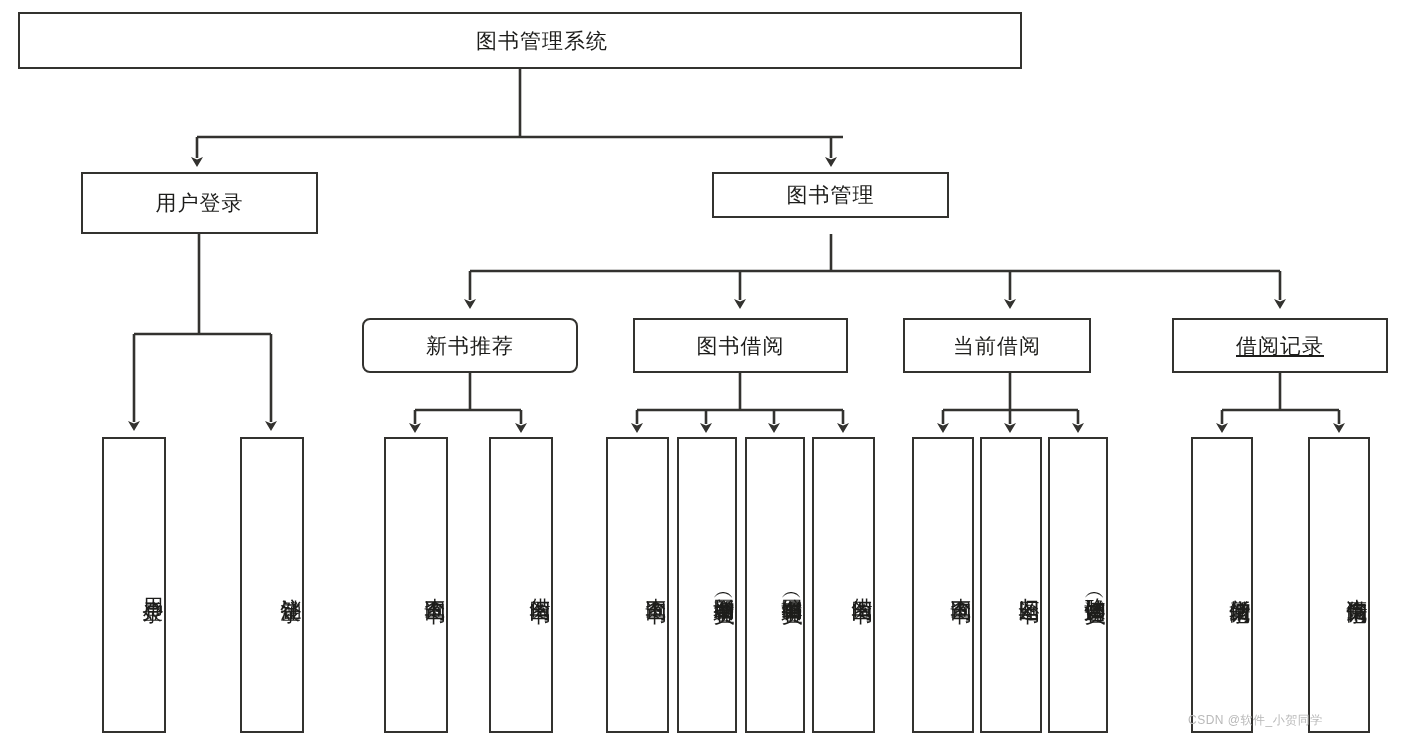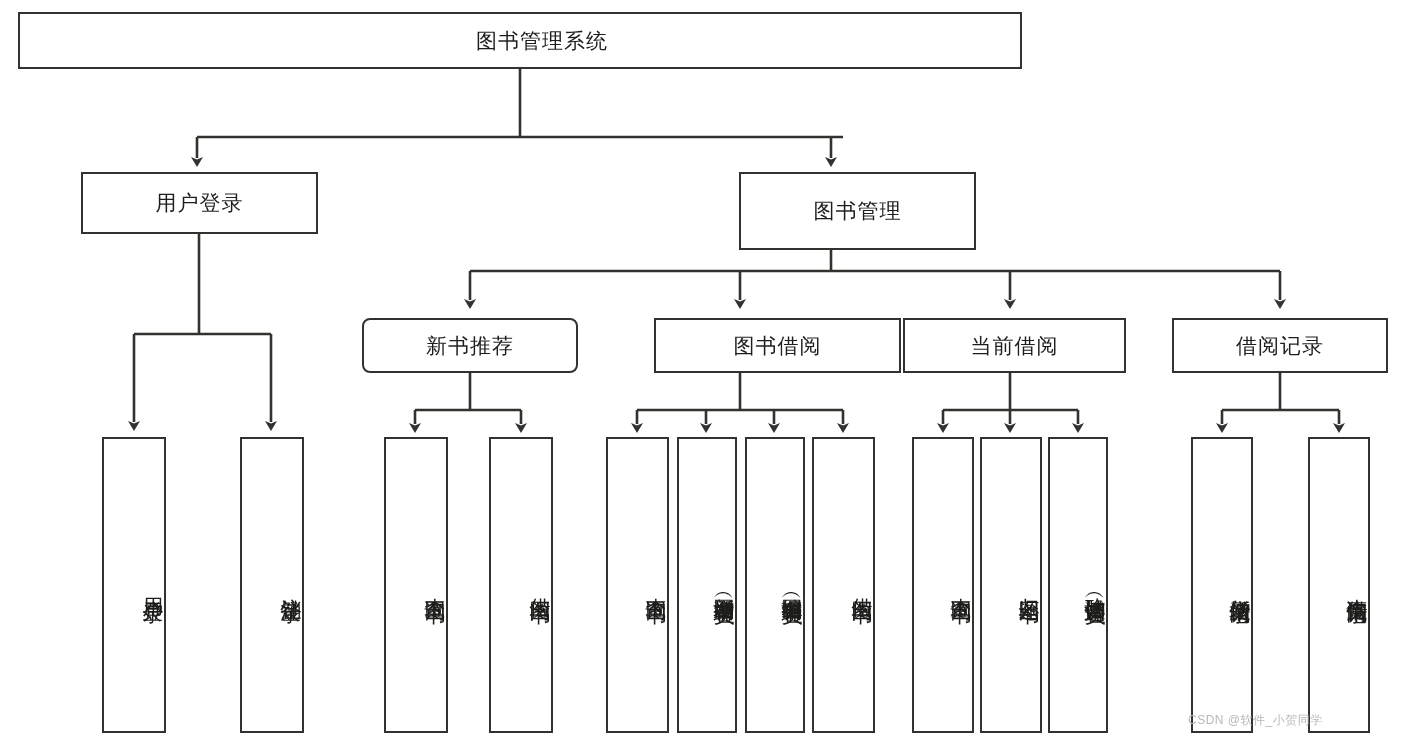--- a/index.html
+++ b/index.html
@@ -136,37 +136,37 @@
   </svg>
 
   <div class="node h" style="left:18px; top:12px; width:1004px; height:57px;padding-left:44px;">
     <span class="node-label">图书管理系统</span>
   </div>
 
   <div class="node h" style="left:81px; top:172px; width:237px; height:62px;">
     <span class="node-label">用户登录</span>
   </div>
 
-  <div class="node h" style="left:712px; top:172px; width:237px; height:78px;margin-left:27px;">
+  <div class="node h" style="left:712px; top:172px; width:237px; height:46px;">
     <span class="node-label">图书管理</span>
   </div>
 
   <div class="node h" style="left:362px; top:318px; width:216px; height:55px;border-radius:8px;">
     <span class="node-label">新书推荐</span>
   </div>
 
-  <div class="node h" style="left:633px; top:318px; width:247px; height:55px;margin-left:21px;">
+  <div class="node h" style="left:633px; top:318px; width:215px; height:55px;">
     <span class="node-label">图书借阅</span>
   </div>
 
-  <div class="node h" style="left:903px; top:318px; width:223px; height:55px;">
+  <div class="node h" style="left:903px; top:318px; width:188px; height:55px;">
     <span class="node-label">当前借阅</span>
   </div>
 
-  <div class="node h" style="left:1172px; top:318px; width:216px; height:55px;">
+  <div class="node h" style="left:1172px; top:318px; width:216px; height:55px;text-decoration:underline;">
     <span class="node-label">借阅记录</span>
   </div>
 
   <div class="node v" style="left:102px; top:437px; width:64px; height:296px;">
     <span class="node-label">用户登录</span>
   </div>
 
   <div class="node v" style="left:240px; top:437px; width:64px; height:296px;">
     <span class="node-label">注销登录</span>
   </div>

